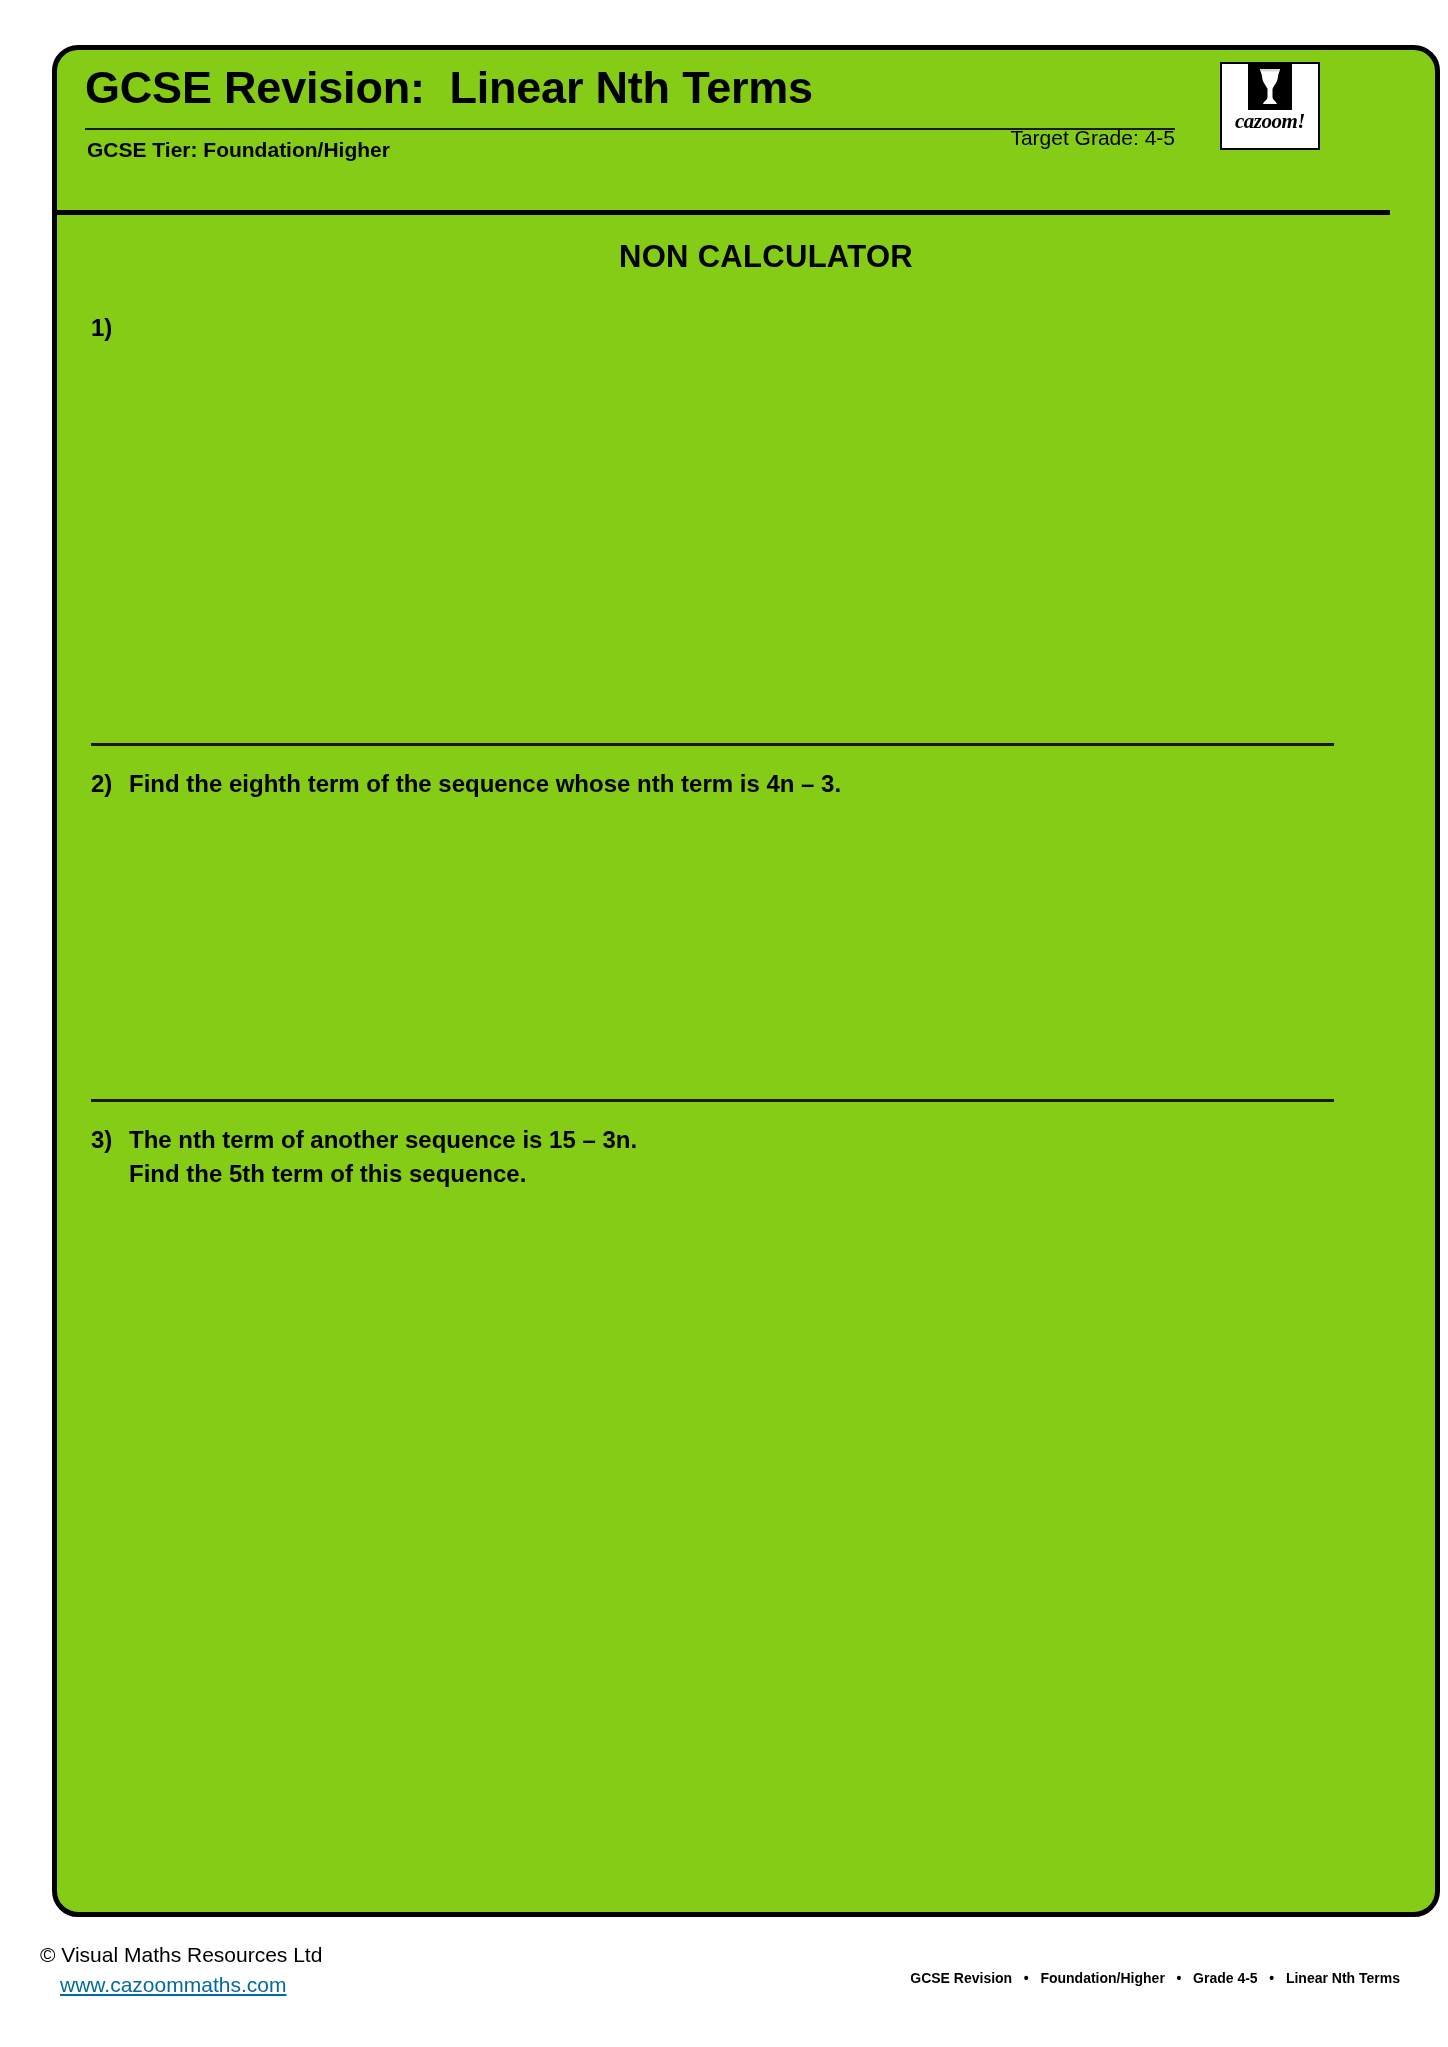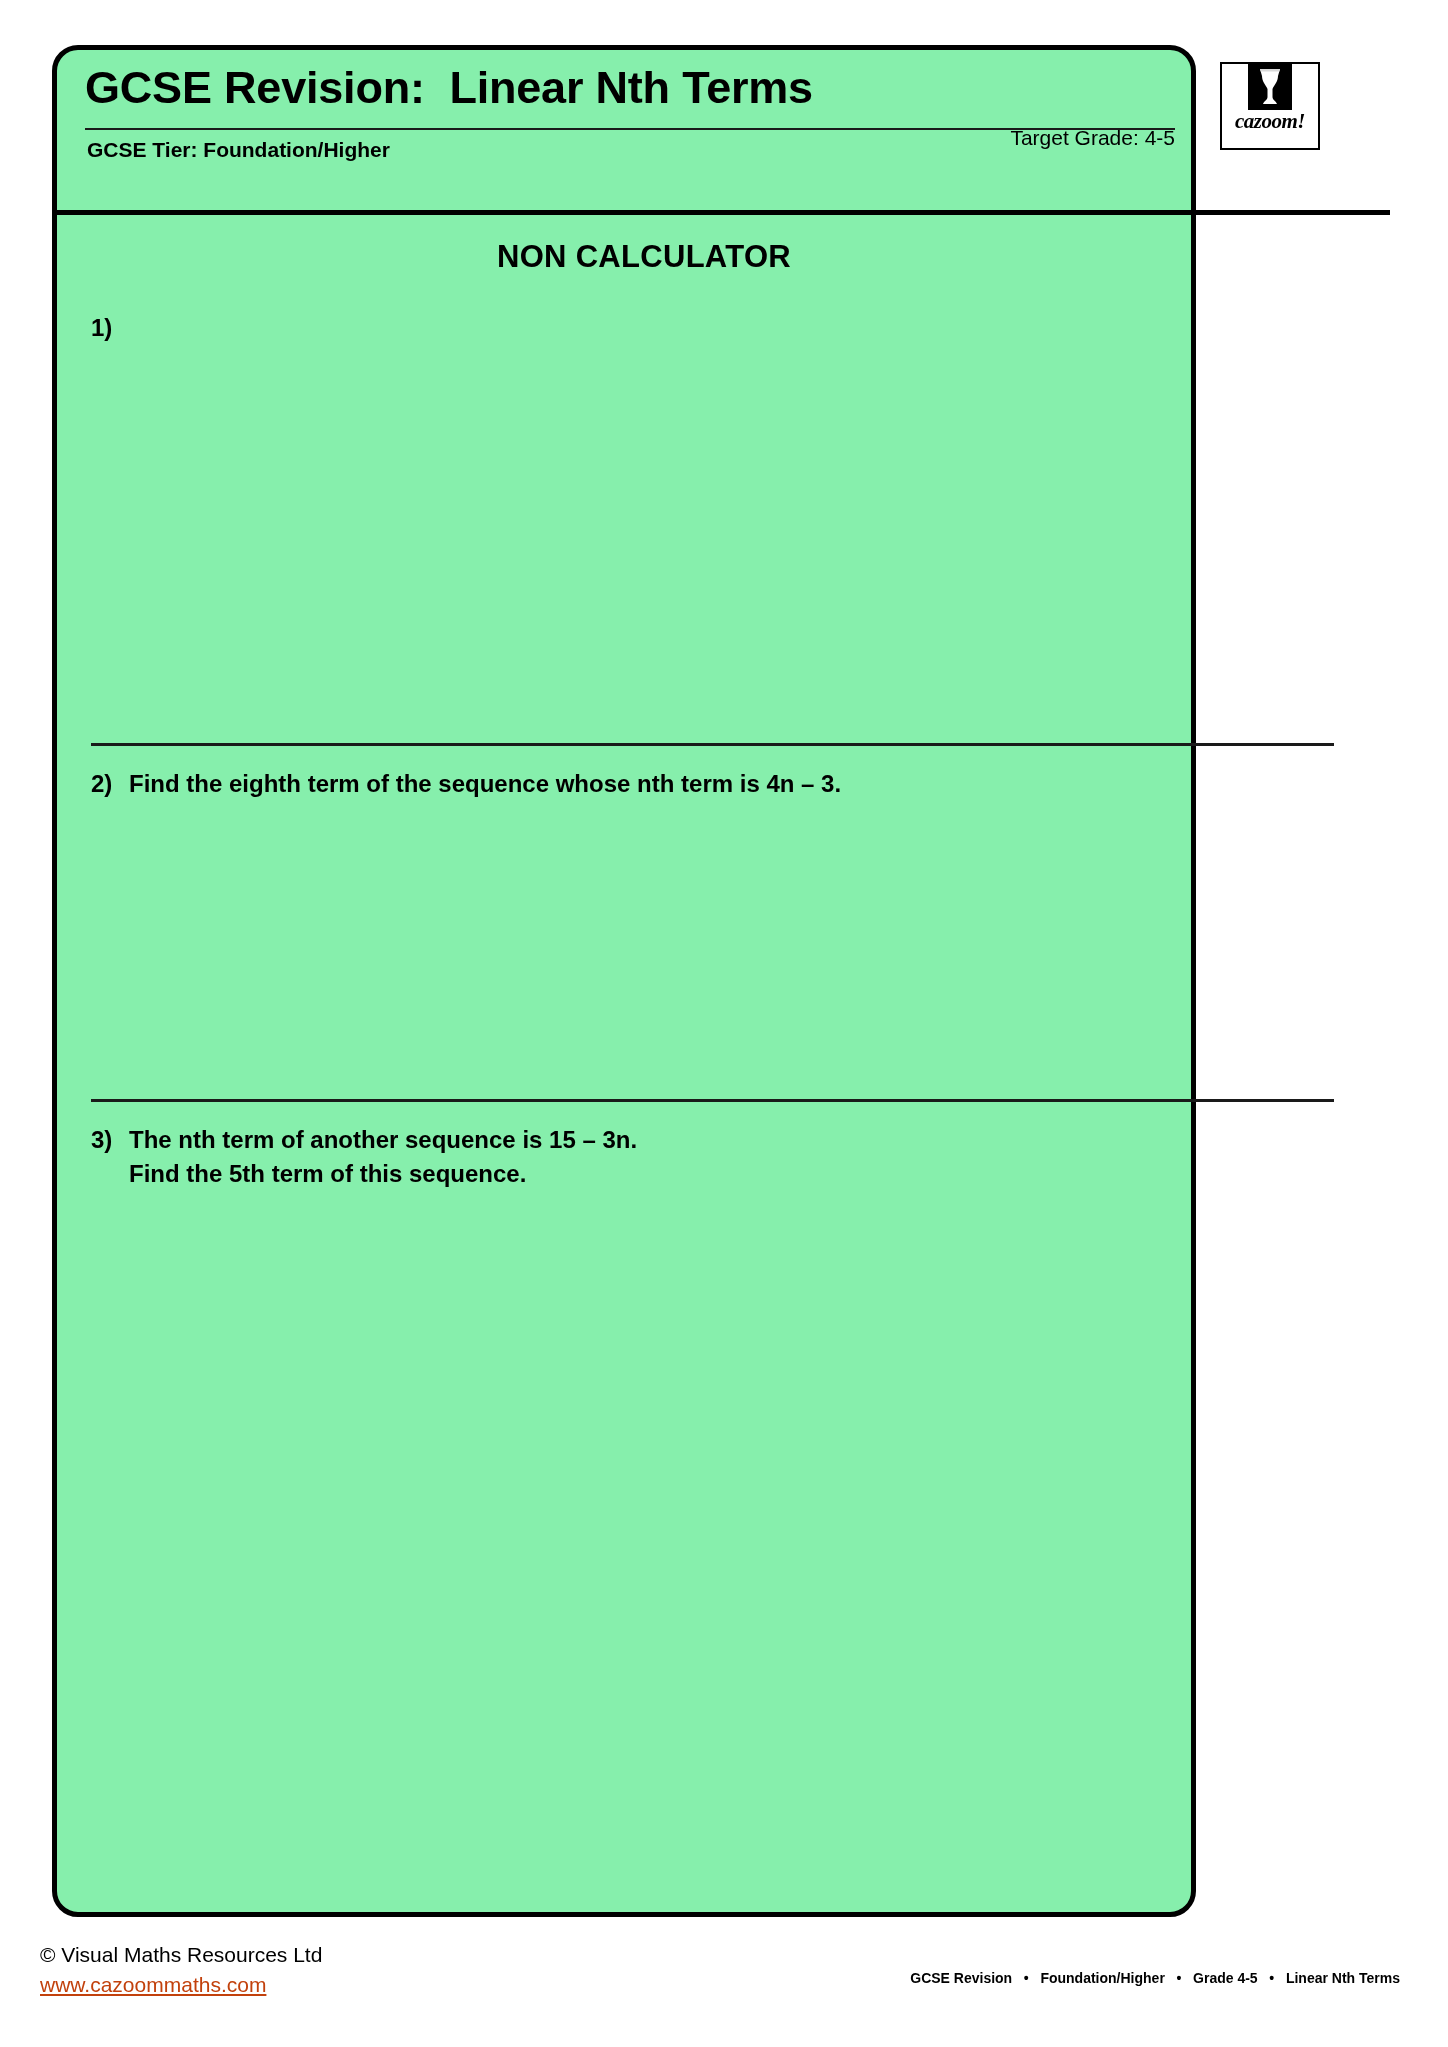--- a/index.html
+++ b/index.html
@@ -14,26 +14,26 @@
     font-family: "Liberation Sans", sans-serif;
     color: #000000;
     overflow: hidden;
   }
 
   
   .sheet-frame {
     position: absolute;
     left: 52px;
     top: 45px;
-    width: 1144px;
+    width: 1388px;
     height: 1872px;
     border: 5px solid #000000;
     border-radius: 26px;
     box-sizing: border-box;
-    background: #86efac;
+    background: #84cc16;
   }
 
   
   .header {
     position: absolute;
     left: 0;
     top: 0;
     width: 100%;
     height: 160px;
   }
@@ -186,23 +186,24 @@
     height: 100px;
   }
   .footer-left {
     position: absolute;
     left: 40px;
     top: 0;
     font-size: 21px;
     line-height: 1.45;
   }
   .footer-link {
-    color: #c2410c;
+    color: #0369a1;
     text-decoration: underline;
     display: block;
+    margin-left: 20px;
   }
   .footer-right {
     position: absolute;
     left: 560px;
     top: 30px;
     width: 840px;
     text-align: right;
     font-size: 14px;
     white-space: pre;
     font-weight: bold;

